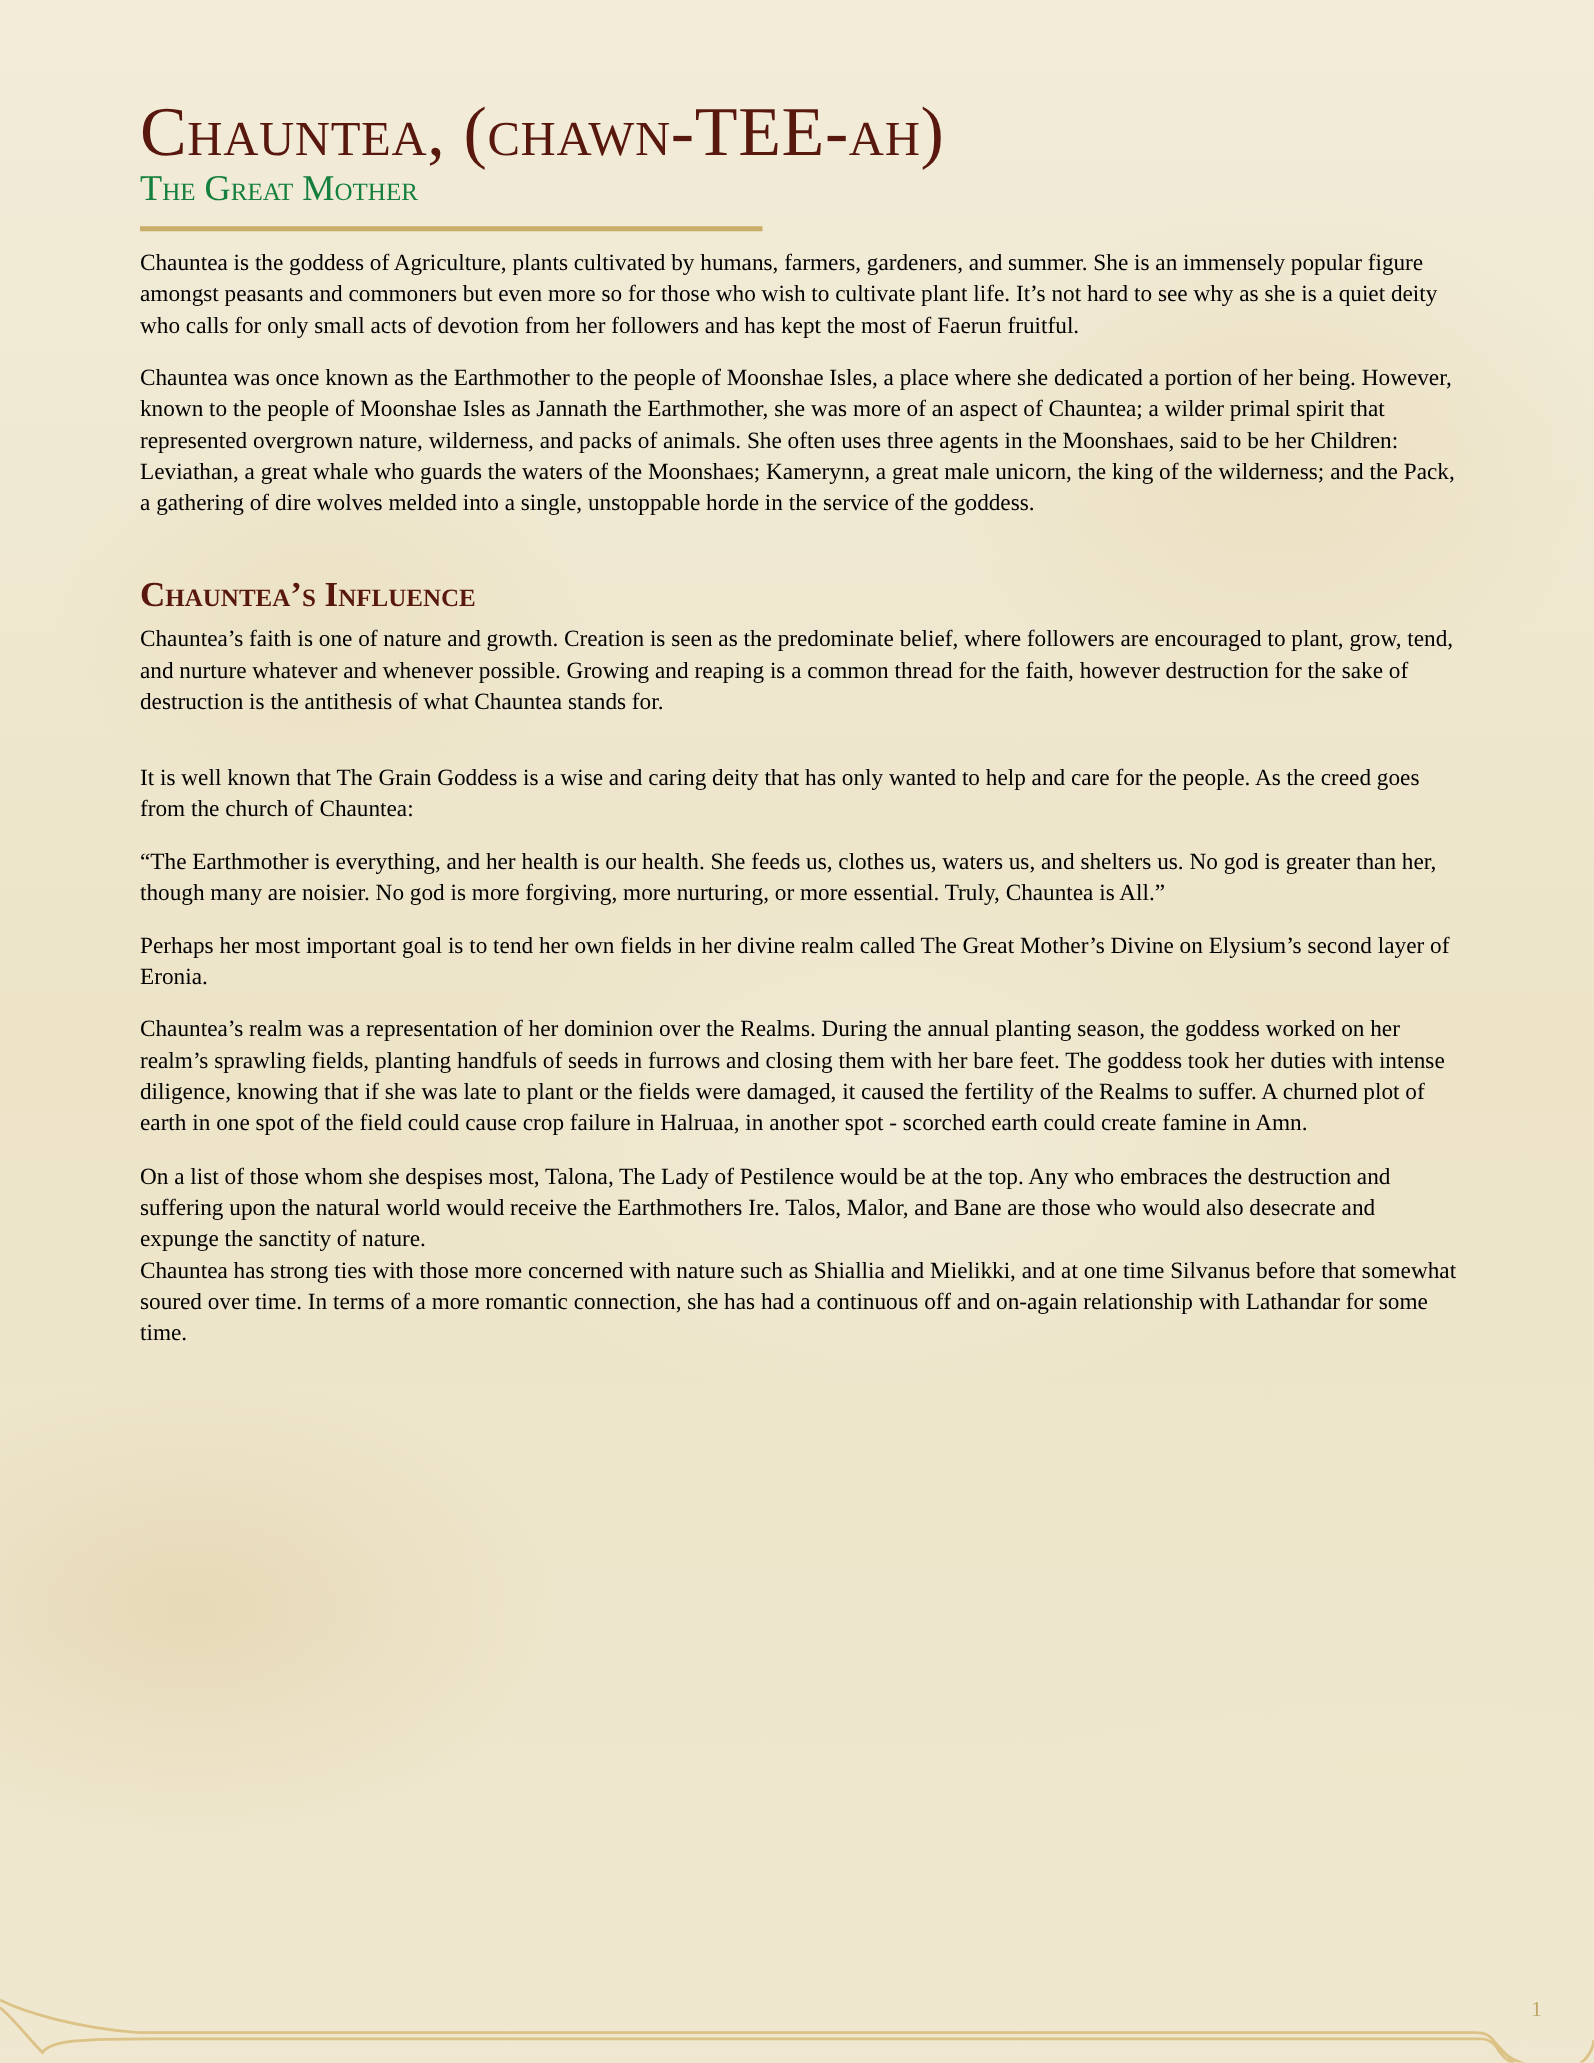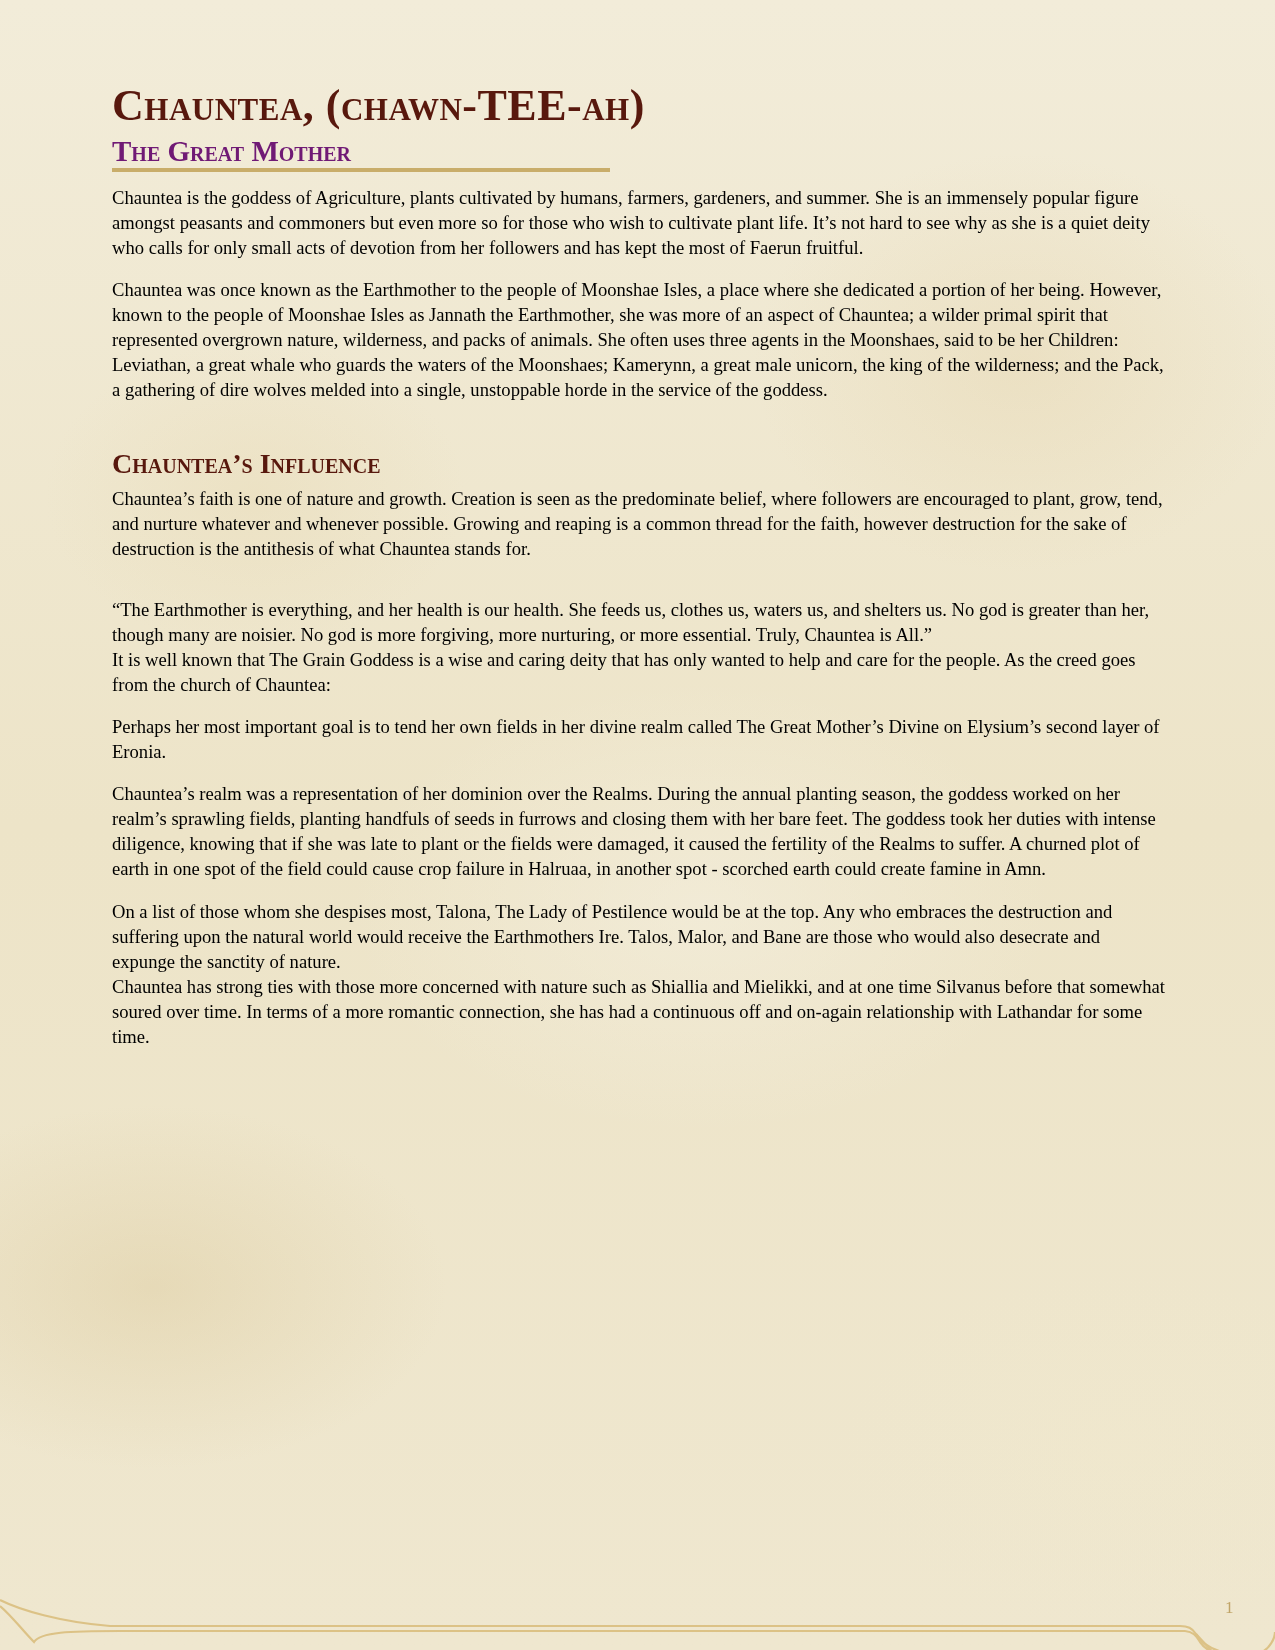--- a/index.html
+++ b/index.html
@@ -24,37 +24,37 @@
   }
   .page {
     position: absolute;
     left: 112px;
     top: 78px;
     width: 1055px;
   }
   .title {
     margin: 0;
     font-family: "Liberation Serif", "DejaVu Serif", serif;
-    font-weight: bold;
+    font-weight: normal;
     font-variant: small-caps;
-    font-size: 44px;
+    font-size: 56px;
     line-height: 56px;
     color: #58180d;
     letter-spacing: 0.5px;
   }
   .subtitle {
     margin: 0;
     font-family: "Liberation Serif", "DejaVu Serif", serif;
-    font-weight: bold;
+    font-weight: normal;
     font-variant: small-caps;
     font-size: 29px;
     line-height: 34px;
-    color: #701a75;
+    color: #15803d;
     width: 498px;
-    padding-bottom: 0;
+    padding-bottom: 13px;
     border-bottom: 4px solid #c9ad6a;
   }
   .section-title {
     margin: 0;
     font-family: "Liberation Serif", "DejaVu Serif", serif;
     font-weight: bold;
     font-variant: small-caps;
     font-size: 28px;
     line-height: 44px;
     color: #58180d;
@@ -93,22 +93,22 @@
     <p class="body">Chauntea is the goddess of Agriculture, plants cultivated by humans, farmers, gardeners, and summer. She is an immensely popular figure amongst peasants and commoners but even more so for those who wish to cultivate plant life. It’s not hard to see why as she is a quiet deity who calls for only small acts of devotion from her followers and has kept the most of Faerun fruitful.</p>
     <p class="body" style="margin-top:17px;">Chauntea was once known as the Earthmother to the people of Moonshae Isles, a place where she dedicated a portion of her being. However, known to the people of Moonshae Isles as Jannath the Earthmother, she was more of an aspect of Chauntea; a wilder primal spirit that represented overgrown nature, wilderness, and packs of animals. She often uses three agents in the Moonshaes, said to be her Children: Leviathan, a great whale who guards the waters of the Moonshaes; Kamerynn, a great male unicorn, the king of the wilderness; and the Pack, a gathering of dire wolves melded into a single, unstoppable horde in the service of the goddess.</p>
   </div>
 
   <div style="margin-top:40px;">
     <h3 class="section-title">Chauntea’s Influence</h3>
     <p class="body">Chauntea’s faith is one of nature and growth. Creation is seen as the predominate belief, where followers are encouraged to plant, grow, tend, and nurture whatever and whenever possible. Growing and reaping is a common thread for the faith, however destruction for the sake of destruction is the antithesis of what Chauntea stands for.</p>
   </div>
 
   <div style="margin-top:36px;">
+    <p class="body">It is well known that The Grain Goddess is a wise and caring deity that has only wanted to help and care for the people. As the creed goes from the church of Chauntea:</p>
     <p class="body" style="margin-top:17px;">“The Earthmother is everything, and her health is our health. She feeds us, clothes us, waters us, and shelters us. No god is greater than her, though many are noisier. No god is more forgiving, more nurturing, or more essential. Truly, Chauntea is All.”</p>
-    <p class="body">It is well known that The Grain Goddess is a wise and caring deity that has only wanted to help and care for the people. As the creed goes from the church of Chauntea:</p>
     <p class="body" style="margin-top:17px;">Perhaps her most important goal is to tend her own fields in her divine realm called The Great Mother’s Divine on Elysium’s second layer of Eronia.</p>
     <p class="body" style="margin-top:17px;">Chauntea’s realm was a representation of her dominion over the Realms. During the annual planting season, the goddess worked on her realm’s sprawling fields, planting handfuls of seeds in furrows and closing them with her bare feet. The goddess took her duties with intense diligence, knowing that if she was late to plant or the fields were damaged, it caused the fertility of the Realms to suffer. A churned plot of earth in one spot of the field could cause crop failure in Halruaa, in another spot - scorched earth could create famine in Amn.</p>
   </div>
 
   <div style="margin-top:18px;">
     <p class="body" style="margin-top:17px;">On a list of those whom she despises most, Talona, The Lady of Pestilence would be at the top. Any who embraces the destruction and suffering upon the natural world would receive the Earthmothers Ire. Talos, Malor, and Bane are those who would also desecrate and expunge the sanctity of nature.</p>
     <p class="body">Chauntea has strong ties with those more concerned with nature such as Shiallia and Mielikki, and at one time Silvanus before that somewhat soured over time. In terms of a more romantic connection, she has had a continuous off and on-again relationship with Lathandar for some time.</p>
   </div>
 
 </div>

